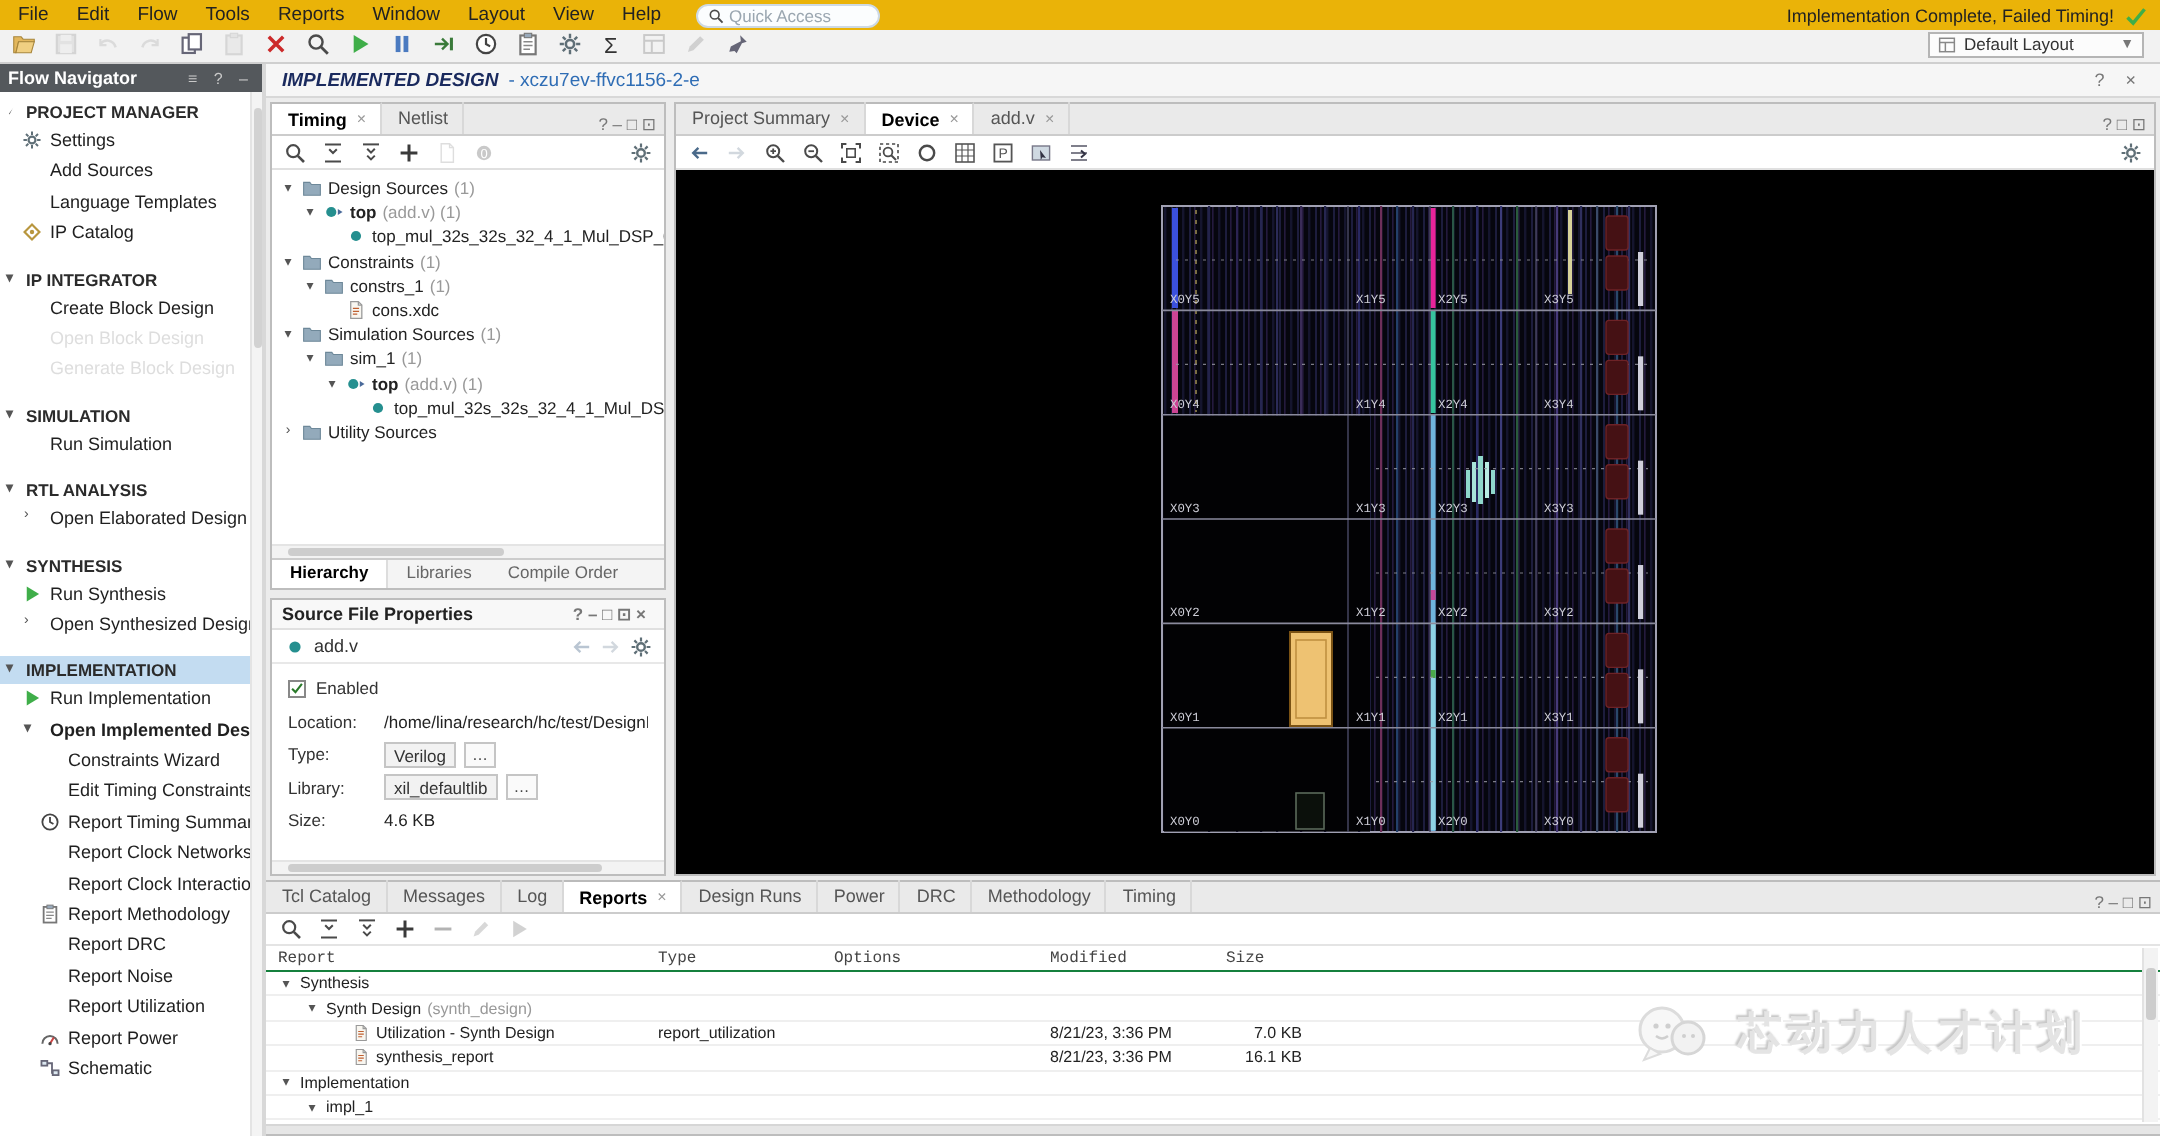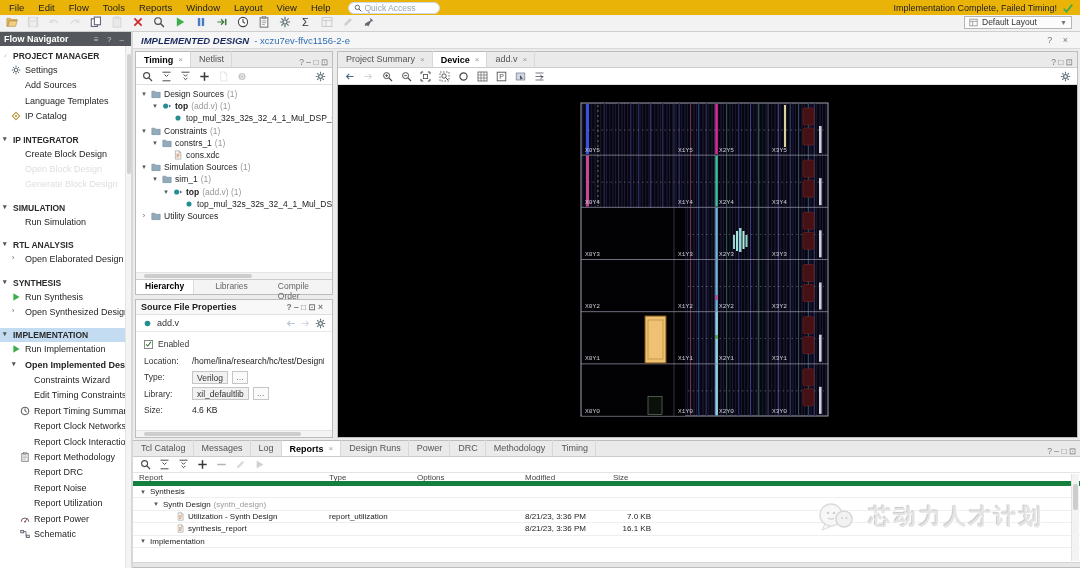--- a/index.html
+++ b/index.html
@@ -72,21 +72,21 @@
   
   .sources-panel { height:244px; flex:none; }
   .src-tree { flex:1; overflow:hidden; padding-top:3px; }
   .st-row { height:12.2px; display:flex; align-items:center; gap:3px; font-size:8.5px; white-space:nowrap; color:#222; }
   .st-chev { width:8px; font-size:7px; color:#555; text-align:center; flex:none; }
   .st-row .ic { width:10px; height:10px; flex:none; }
   .st-label.bold { font-weight:bold; }
   .st-detail { color:#999; }
   .hscroll { height:7px; background:#f3f3f3; border-top:1px solid #e4e4e4; position:relative; flex:none; }
   .hscroll .thumb { position:absolute; left:8px; top:1px; height:4px; width:55%; background:#cdcdcd; border-radius:2px; }
-  .btabs { height:15px; border-top:1px solid #ccc; background:#f4f4f4; display:flex; flex:none;gap:12px; }
+  .btabs { height:15px; border-top:1px solid #ccc; background:#f4f4f4; display:flex; flex:none; }
   .btab { padding:1px 9px; font-size:8.5px; color:#666; }
   .btab.active { background:#fff; font-weight:bold; color:#000; border-right:1px solid #ddd; }
 
   
   .props-panel { flex:1; }
   .ptitle { height:15px; display:flex; align-items:center; padding:0 5px; border-bottom:1px solid #e0e0e0; font-size:9px; font-weight:bold; color:#222; flex:none; background:#f8f8f8; }
   .prop-file { height:17px; display:flex; align-items:center; gap:4px; padding:0 6px; border-bottom:1px solid #e8e8e8; font-size:9px; flex:none; }
   .prop-body { flex:1; padding:4px 8px 0 8px; overflow:hidden; font-size:8.5px; }
   .prow { display:flex; align-items:center; height:16.5px; }
   .prow .plabel { width:48px; color:#333; flex:none; }
@@ -98,21 +98,21 @@
 
   
   .device-panel { flex:1; }
   .dev-canvas { flex:1; background:#000; position:relative; min-height:0; }
   .dev-canvas svg { position:absolute; inset:0; width:100%; height:100%; }
 
   
   .bottom-panel { height:128px; flex:none; background:#fff; border:1px solid #bdbdbd; border-left:none; border-right:none; display:flex; flex-direction:column; position:relative; }
   .rep-toolbar { height:16px; display:flex; align-items:center; gap:8px; padding:0 7px; border-bottom:1px solid #e4e4e4; flex:none; }
   .rep-grid { display:grid; grid-template-columns:190px 88px 108px 88px 50px 1fr; align-items:center; }
-  .rep-head { height:13px; border-bottom:5px solid #15803d; font-size:8px; color:#444; flex:none; }
+  .rep-head { height:13px; border-bottom:1px solid #15803d; font-size:8px; color:#444; flex:none;font-family:Liberation Mono, monospace; }
   .rep-head span { padding-left:6px; }
   .rep-rows { flex:1; overflow:hidden; }
   .rep-row { height:12.4px; border-bottom:1px solid #efefef; font-size:8px; color:#222; }
   .rep-c1 { display:flex; align-items:center; gap:3px; white-space:nowrap; overflow:hidden; }
   .rep-c1 .ic { width:9px; height:9px; flex:none; }
   .rep-c { padding-left:6px; white-space:nowrap; overflow:hidden; }
   .rep-c.size { text-align:right; padding-right:6px; }
   .bstrip { height:5px; background:#e6e6e6; border-top:1px solid #d6d6d6; flex:none; }
   .vscroll { position:absolute; right:1px; top:33px; bottom:6px; width:8px; background:#f3f3f3; border-left:1px solid #e2e2e2; }
   .vscroll .thumb { position:absolute; top:10px; left:1px; width:5px; height:26px; background:#cdcdcd; border-radius:2px; }
@@ -933,20 +933,31 @@
               <span class="rep-c1" style="padding-left:6px">
                 <span class="st-chev">▾</span>
                 <span>Implementation</span>
               </span>
               <span class="rep-c"></span>
               <span class="rep-c"></span>
               <span class="rep-c"></span>
               <span class="rep-c size"></span>
               <span></span>
             </div>
+            <div class="rep-row rep-grid">
+              <span class="rep-c1" style="padding-left:19px">
+                <span class="st-chev">▾</span>
+                <span>impl_1</span>
+              </span>
+              <span class="rep-c"></span>
+              <span class="rep-c"></span>
+              <span class="rep-c"></span>
+              <span class="rep-c size"></span>
+              <span></span>
+            </div>
           </div>
         <div class="bstrip"></div>
         <div class="vscroll">
             <div class="thumb"></div>
           </div>
         <div class="watermark">
           <svg width="44" height="32" viewBox="0 0 44 32">
             <circle cx="14" cy="14" r="11" fill="#f7f7f7" stroke="#dcdcdc" stroke-width="1.5"></circle>
             <path d="M8 23l-3 6 8-3z" fill="#f7f7f7" stroke="#dcdcdc" stroke-width="1"></path>
             <circle cx="27" cy="18" r="8" fill="#f2f2f2" stroke="#d6d6d6" stroke-width="1.5"></circle>

